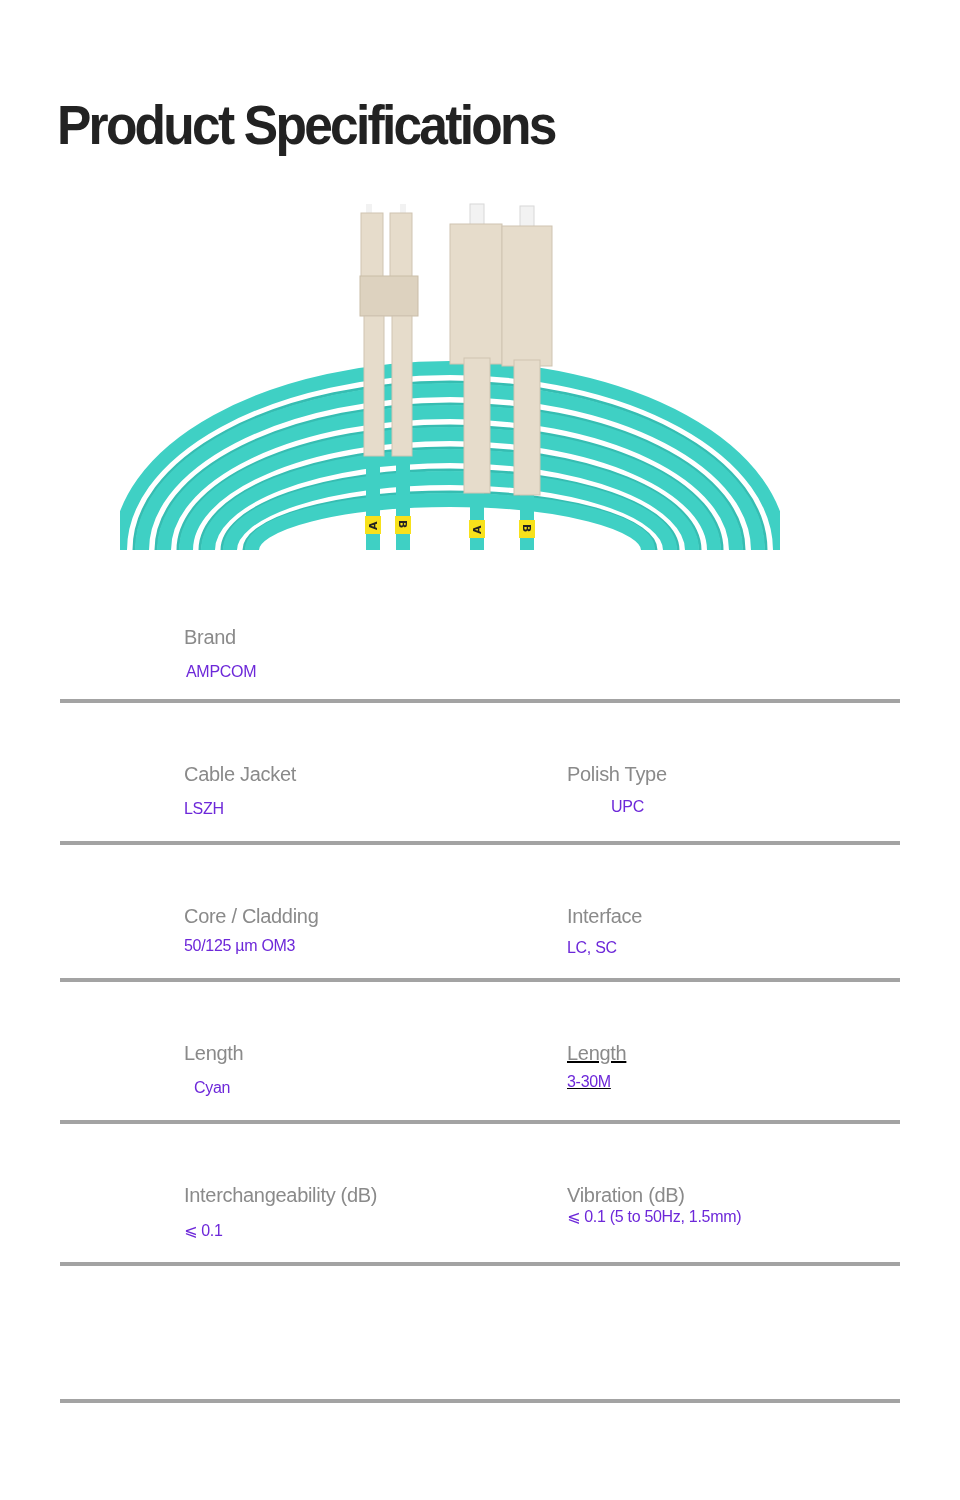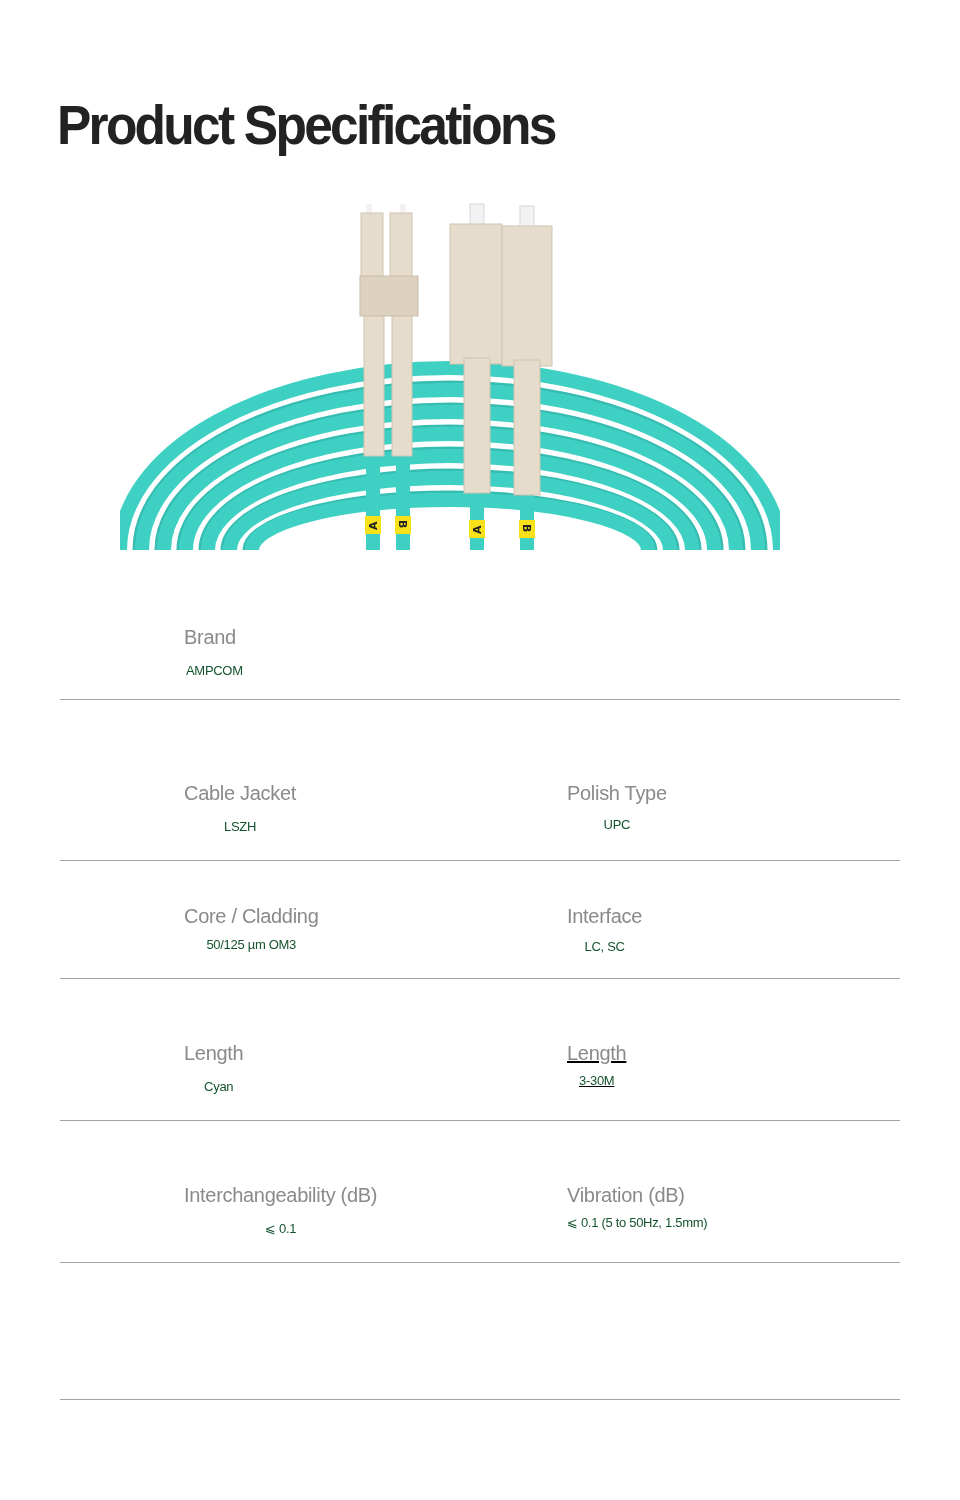--- a/index.html
+++ b/index.html
@@ -2,24 +2,24 @@
 <html><head>
 <meta charset="utf-8">
 <style>
   html, body { margin:0; padding:0; background:#ffffff; }
   body { width:960px; height:1500px; position:relative; overflow:hidden;
          font-family:"Liberation Sans", "DejaVu Sans", sans-serif; }
   .title { position:absolute; left:57px; top:92px; margin:0;
            font-size:56px; font-weight:bold; letter-spacing:-3px; color:#222222;
            font-family:"Liberation Sans", sans-serif; transform:scaleX(0.92); transform-origin:left top; }
   .hero { position:absolute; left:120px; top:198px; width:660px; height:352px; }
-  .row { position:absolute; left:60px; width:840px; border-bottom:1px solid #a3a3a3; }
+  .row { position:absolute; left:60px; width:840px; border-bottom:4px solid #a3a3a3; }
   .cell { position:absolute; }
   .label { font-size:20px; color:#8a8a8a; letter-spacing:-0.3px; white-space:nowrap; }
-  .value { font-size:13px; color:#14532d; letter-spacing:-0.3px; white-space:nowrap; margin-top:14px;text-align:center; }
+  .value { font-size:16px; color:#6d28d9; letter-spacing:-0.3px; white-space:nowrap; margin-top:14px; }
 </style>
 </head>
 <body>
 
 <h1 class="title">Product Specifications</h1>
 
 <div class="hero">
   <svg width="660" height="352" viewBox="0 0 660 352">
     <defs>
       <clipPath id="clip">
@@ -79,28 +79,28 @@
   </svg>
 </div>
 
 <div class="row" style="top:626px;height:73px;">
   <div class="cell" style="left:124px;top:0;">
     <div class="label">Brand</div>
     <div class="value" style="margin-left:2px;">AMPCOM</div>
   </div>
 </div>
 
-<div class="row" style="top:782px;height:78px;">
+<div class="row" style="top:763px;height:78px;">
   <div class="cell" style="left:124px;top:0;">
     <div class="label">Cable Jacket</div>
     <div class="value">LSZH</div>
   </div>
   <div class="cell" style="left:507px;top:0;">
     <div class="label">Polish Type</div>
-    <div class="value" style="margin-top:12px;">UPC</div>
+    <div class="value" style="margin-top:12px;margin-left:44px;">UPC</div>
   </div>
 </div>
 
 <div class="row" style="top:905px;height:73px;">
   <div class="cell" style="left:124px;top:0;">
     <div class="label">Core / Cladding</div>
     <div class="value" style="margin-top:9px;">50/125 µm OM3</div>
   </div>
   <div class="cell" style="left:507px;top:0;">
     <div class="label">Interface</div>
@@ -119,18 +119,18 @@
   </div>
 </div>
 
 <div class="row" style="top:1184px;height:78px;">
   <div class="cell" style="left:124px;top:0;">
     <div class="label">Interchangeability (dB)</div>
     <div class="value">⩽ 0.1</div>
   </div>
   <div class="cell" style="left:507px;top:0;">
     <div class="label">Vibration (dB)</div>
-    <div class="value" style="margin-top:8px;">⩽ 0.1 (5 to 50Hz, 1.5mm)</div>
+    <div class="value" style="margin-top:0;">⩽ 0.1 (5 to 50Hz, 1.5mm)</div>
   </div>
 </div>
 
 <div class="row" style="top:1326px;height:73px;">
 </div>
 
 </body></html>

